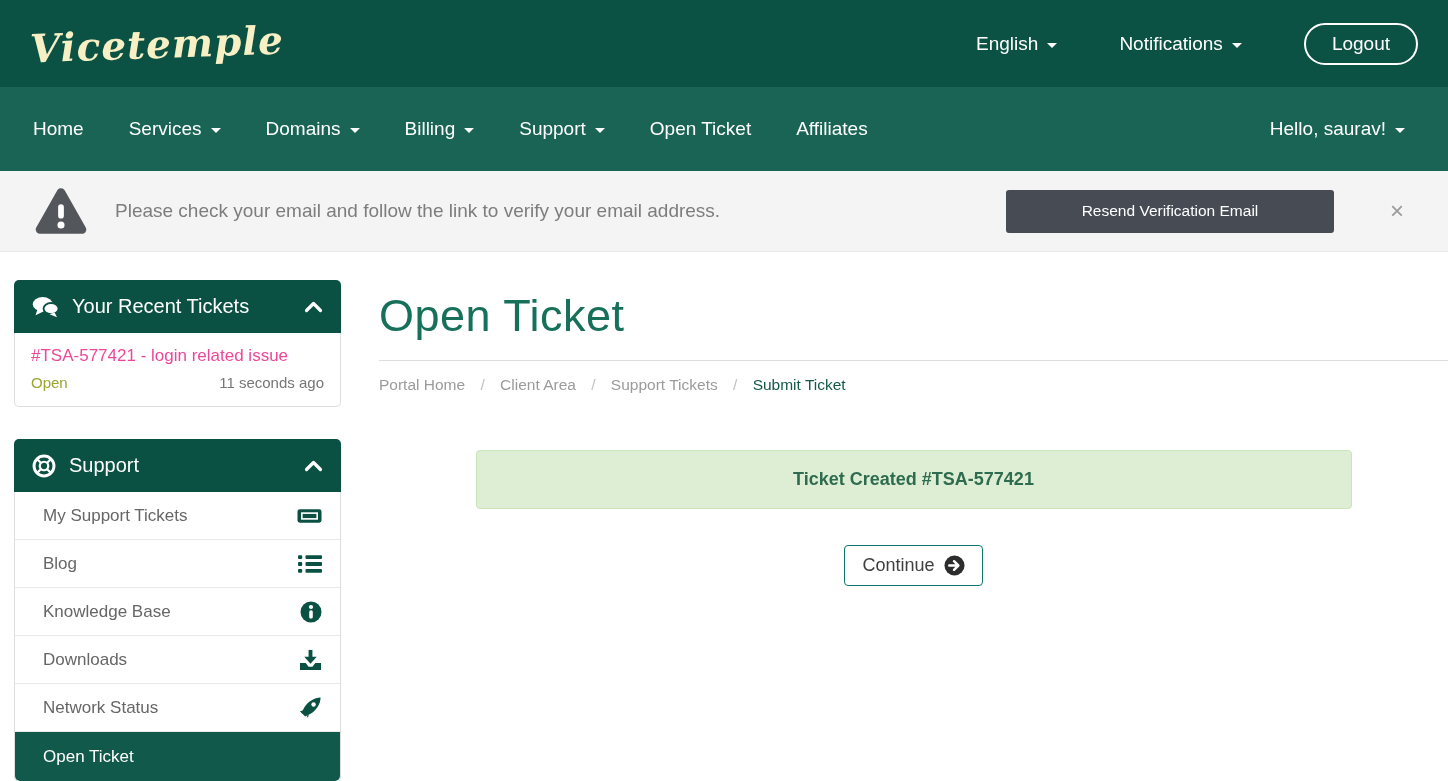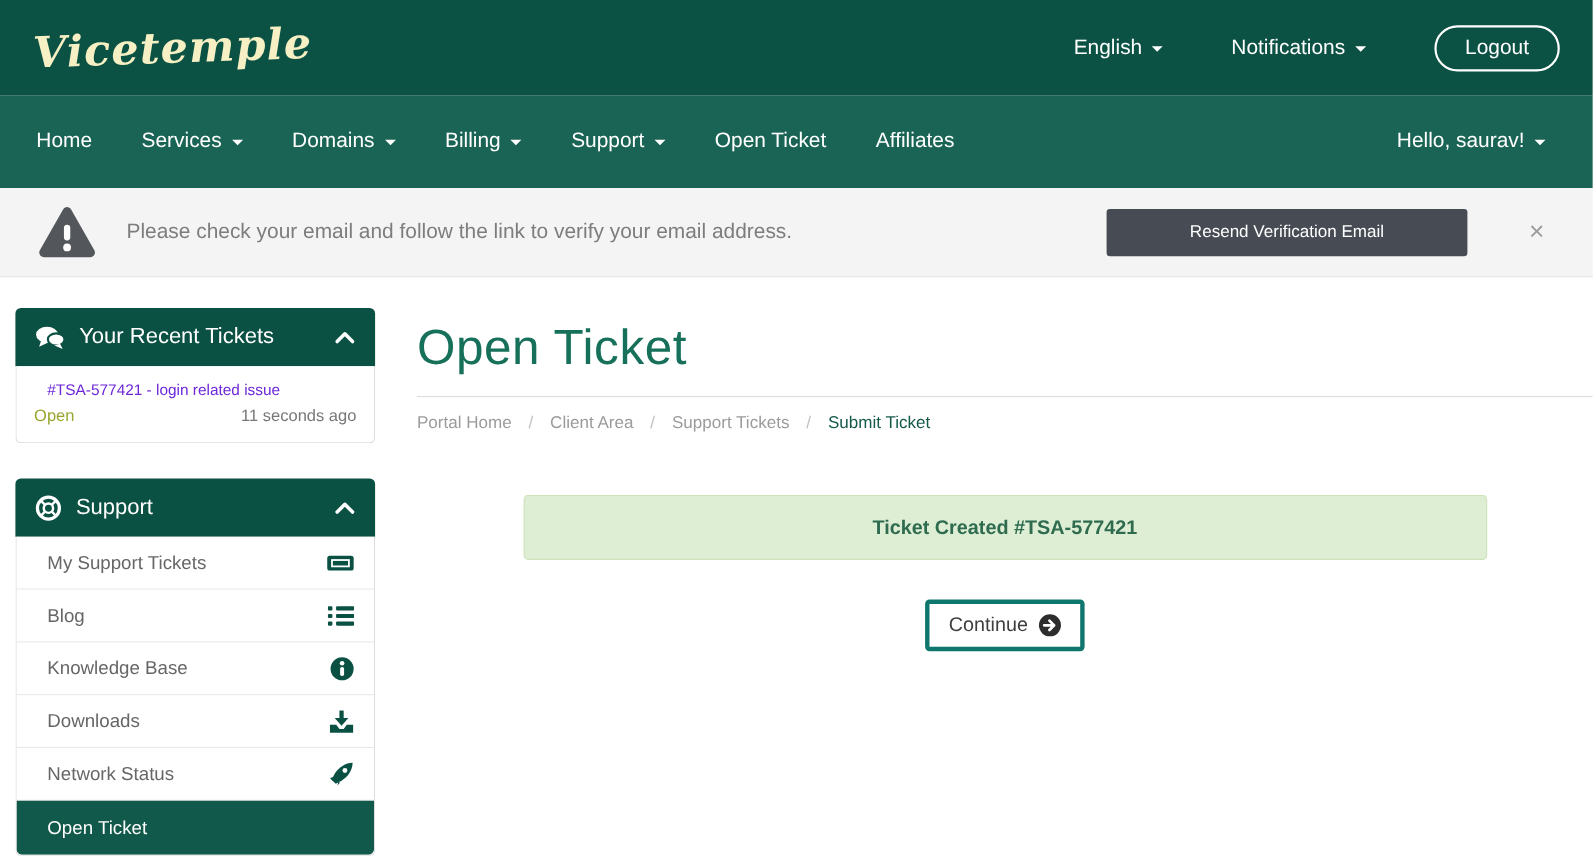--- a/index.html
+++ b/index.html
@@ -30,21 +30,21 @@
   
   .content { display:flex; padding-top:28px; }
   .sidebar { width:327px; margin-left:14px; flex-shrink:0; }
 
   .panel { margin-bottom:32px; }
   .panel-header { background:#0b5143; color:#fff; height:53px; display:flex; align-items:center; padding:0 18px; font-size:20px; border-radius:5px 5px 0 0; cursor:pointer; }
   .panel-header .ph-icon { display:flex; margin-right:13px; }
   .panel-header .chev { margin-left:auto; display:flex; }
 
   .panel-body { border:1px solid #ddd; border-top:none; border-radius:0 0 5px 5px; padding:13px 16px 15px; background:#fff; }
-  .ticket-title { color:#6d28d9; font-size:14px; cursor:pointer;margin-left:12px; }
+  .ticket-title { color:#ec4899; font-size:17px; cursor:pointer; }
   .ticket-meta { display:flex; justify-content:space-between; margin-top:8px; font-size:15px; }
   .ticket-status { color:#9aa62f; }
   .ticket-time { color:#777; }
 
   .support-list { border:1px solid #ddd; border-top:none; border-radius:0 0 5px 5px; overflow:hidden; background:#fff; }
   .s-item { height:48px; display:flex; align-items:center; padding:0 18px 0 28px; color:#666; font-size:17px; border-bottom:1px solid #e9e9e9; cursor:pointer;gap:24px; }
   .s-item:last-child { border-bottom:none; }
   .s-item .s-icon { margin-left:auto; display:flex; }
   .s-item.active { background:#11594a; color:#fff; height:49px; border-bottom:none; border-radius:0 0 5px 5px; }
 
@@ -52,21 +52,21 @@
   .main { flex:1; padding-left:38px; padding-right:0; }
   .page-title { font-size:45px; font-weight:300; color:#17705a; margin:10px 0 18px; letter-spacing:.5px; }
   .title-rule { border-bottom:1px solid #ddd; }
   .breadcrumb { padding:15px 0 10px; font-size:15.5px; color:#9b9b9b; }
   .breadcrumb .sep { color:#c2c2c2; margin:0 11px; }
   .crumb { cursor:pointer; }
   .crumb.current { color:#14594a; cursor:default; }
 
   .success-box { width:876px; margin:46px auto 0; background:#ddeed4; border:1px solid #cde3ba; border-radius:4px; height:59px; display:flex; align-items:center; justify-content:center; color:#2e6b4f; font-weight:bold; font-size:18px; }
   .body-text { width:740px; margin:34px auto 0; text-align:center; font-size:19px; line-height:1.55; color:#4b4b4b; }
-  .continue-btn { margin:36px auto 0; display:flex; align-items:center; gap:9px; width:fit-content; background:#fff; border:4px solid #0f766e; border-radius:4px; padding:9px 17px; font-size:18px; color:#3f3f3f; cursor:pointer; font-family:inherit; }
+  .continue-btn { margin:36px auto 0; display:flex; align-items:center; gap:9px; width:fit-content; background:#fff; border:1px solid #0f766e; border-radius:4px; padding:9px 17px; font-size:18px; color:#3f3f3f; cursor:pointer; font-family:inherit; }
   .continue-btn .a-icon { display:flex; }
 </style>
 </head>
 <body>
 
 <div class="topbar">
   <div class="logo">Vicetemple</div>
   <div class="topbar-right">
     <div class="top-link"><span>English</span><span class="caret"></span></div>
     <div class="top-link"><span>Notifications</span><span class="caret"></span></div>

